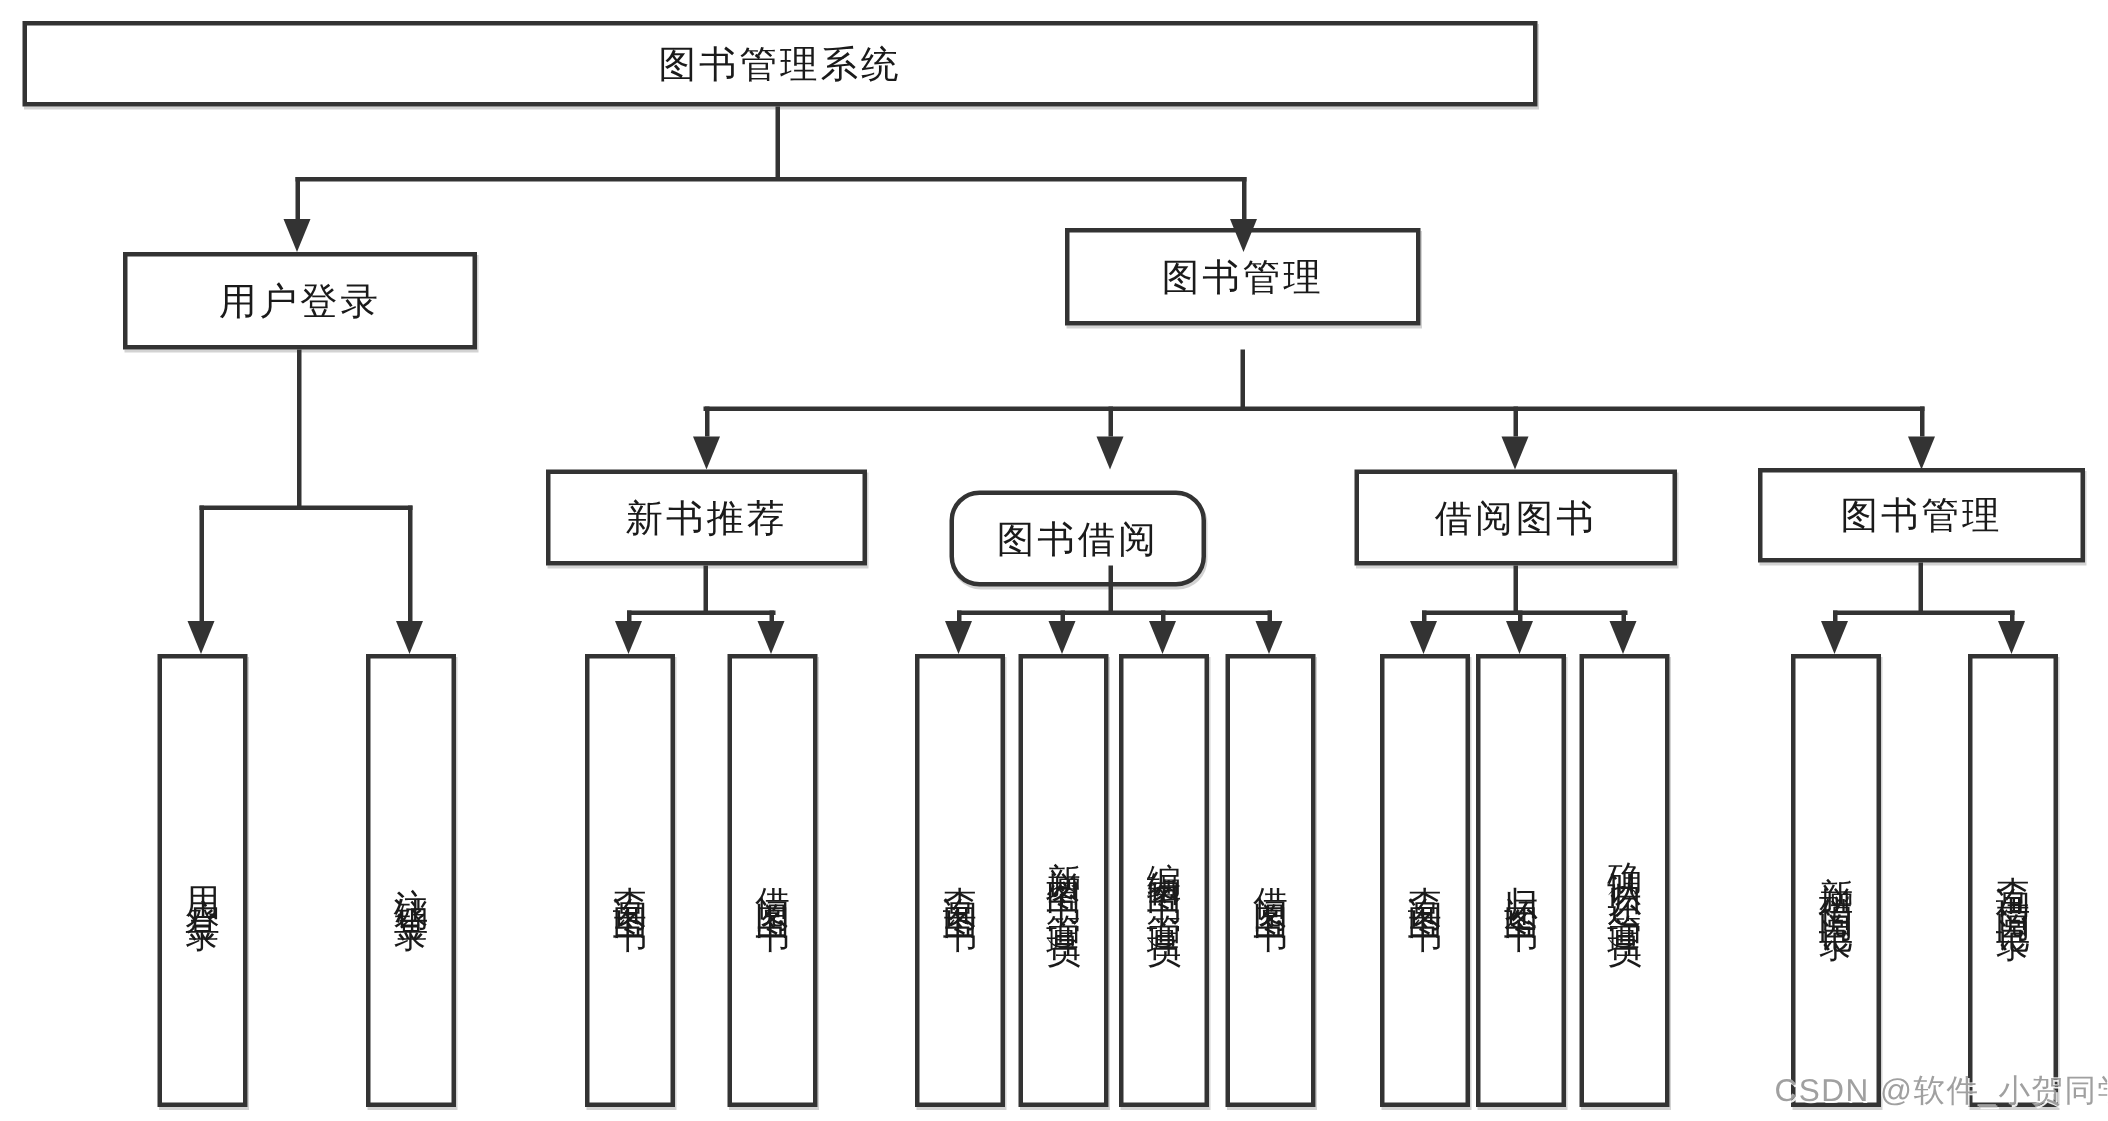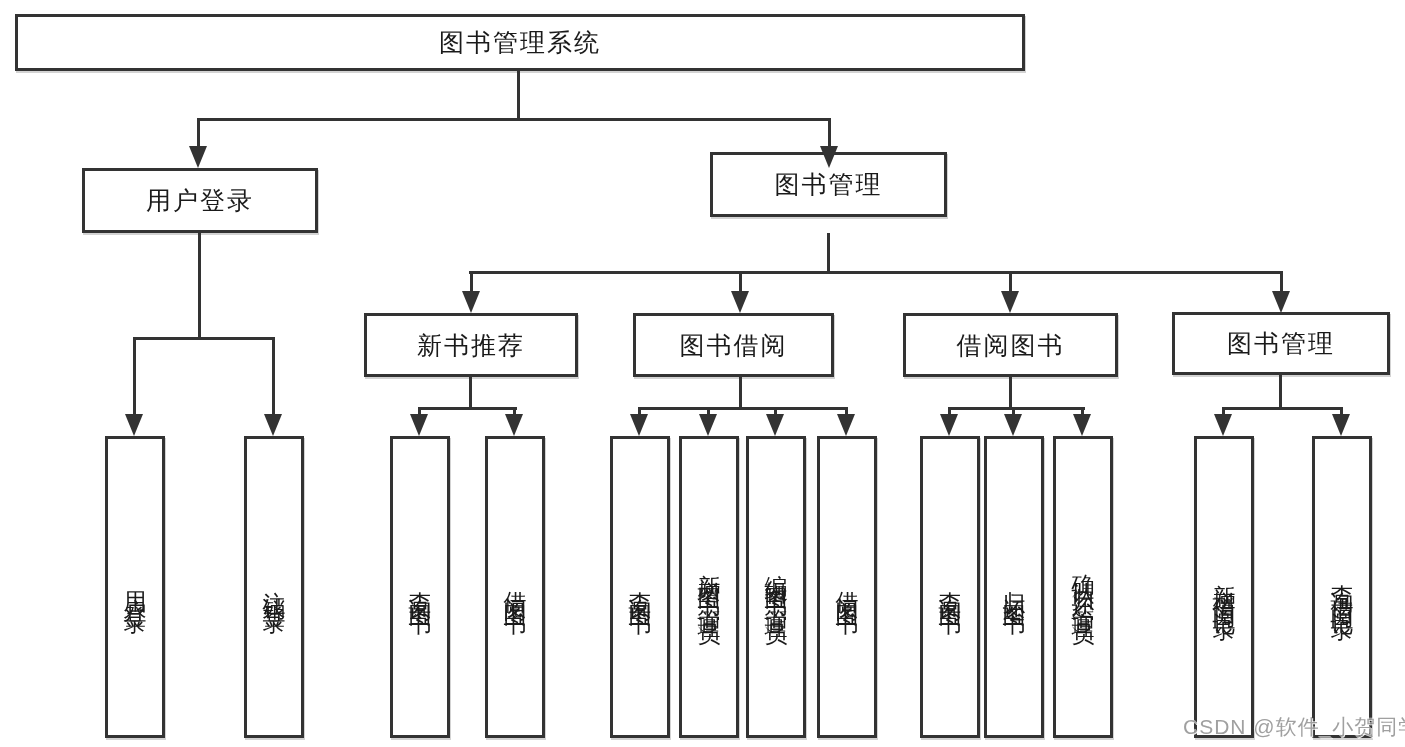--- a/index.html
+++ b/index.html
@@ -36,21 +36,21 @@
     width: 0; height: 0;
     border-left: 9px solid transparent;
     border-right: 9px solid transparent;
     border-top: 22px solid #333333;
   }
   
   #box-root        { left: 15px;   top: 14px;  width: 1010px; height: 57px; }
   #box-user-login  { left: 82px;   top: 168px; width: 236px;  height: 65px; }
   #box-book-mgmt   { left: 710px;  top: 152px; width: 237px;  height: 65px; }
   #box-new-rec     { left: 364px;  top: 313px; width: 214px;  height: 64px; }
-  #box-book-borrow { left: 633px;  top: 313px; width: 201px;  height: 64px; }
+  #box-book-borrow { left: 633px;  top: 327px; width: 171px;  height: 64px; border-radius: 20px; }
   #box-cur-borrow  { left: 903px;  top: 313px; width: 215px;  height: 64px; }
   #box-borrow-rec  { left: 1172px; top: 312px; width: 218px;  height: 63px; }
   .leaf { top: 436px; width: 60px; height: 302px; }
   #leaf-ul1 { left: 105px; }
   #leaf-ul2 { left: 244px; }
   #leaf-nr1 { left: 390px; }
   #leaf-nr2 { left: 485px; }
   #leaf-bb1 { left: 610px; }
   #leaf-bb2 { left: 679px; }
   #leaf-bb3 { left: 746px; }

